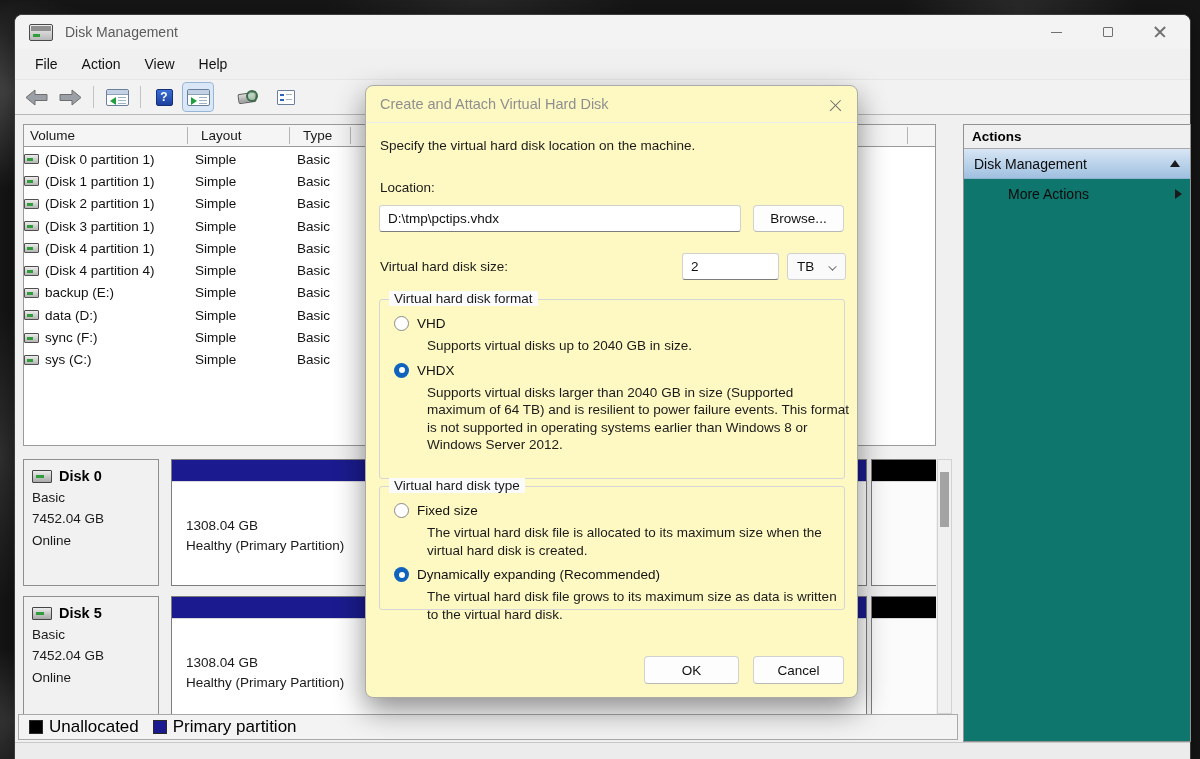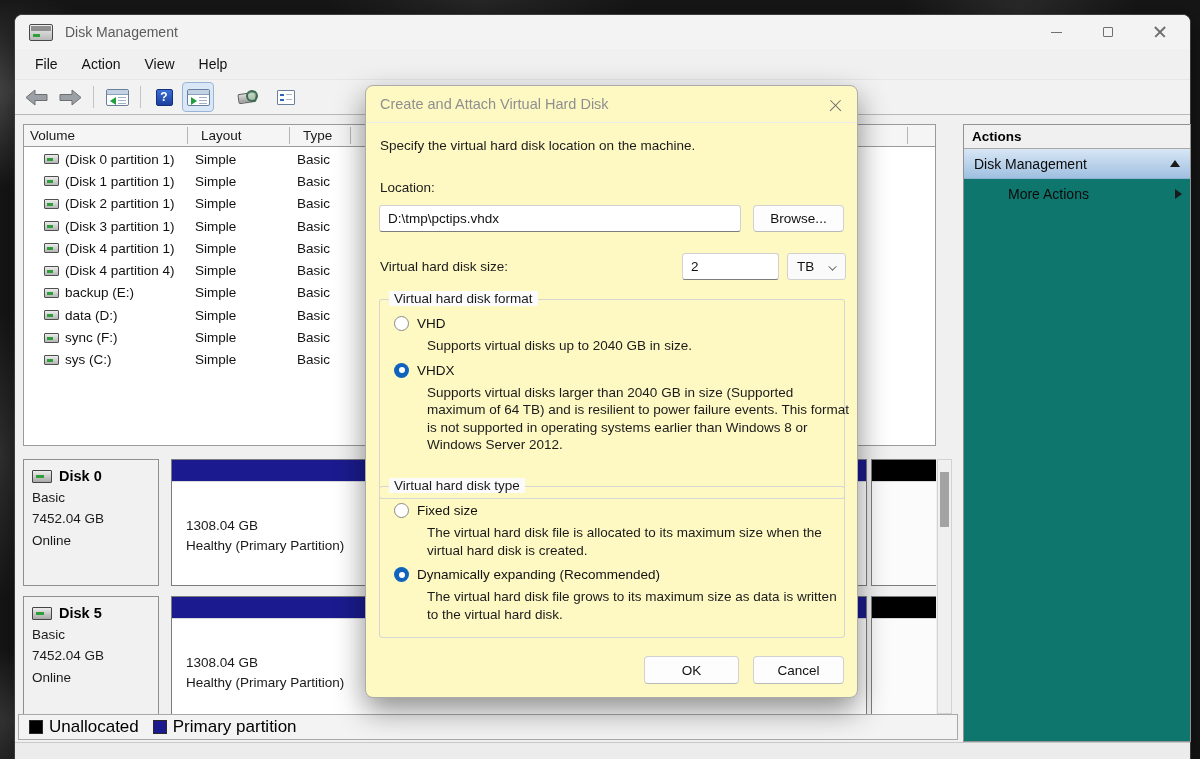--- a/index.html
+++ b/index.html
@@ -60,21 +60,21 @@
   .tb-list::after { content:''; position:absolute; left:8px; top:3px; right:2px; height:9px;
     background:repeating-linear-gradient(#a9b6c6 0 1px, transparent 1px 5px); }
 
   
   .volume-table { position:absolute; left:8px; top:109px; width:913px; height:322px; background:#fff; border:1px solid #9a9a9a; }
   .vt-header { position:relative; height:22px; background:#f5f5f5; border-bottom:1px solid #9a9a9a; display:grid; grid-template-columns:171px 102px 1fr; align-items:center; font-size:13.5px; color:#1a1a1a; }
   .vt-header .hc { padding-left:6px; }
   .vt-div { position:absolute; top:2px; bottom:2px; width:1px; background:#b5b5b5; }
   .vt-body { position:absolute; top:23px; left:0; right:0; bottom:0; overflow:hidden; }
   .vrow { display:grid; grid-template-columns:171px 102px 1fr; height:22.3px; align-items:center; font-size:13.5px; color:#111; }
-  .c-vol { display:flex; align-items:center; padding-left:20px; white-space:nowrap; }
+  .c-vol { display:flex; align-items:center; padding-left:0; white-space:nowrap; }
   .vol-icon { display:inline-block; width:15px; height:10px; margin-right:6px; background:linear-gradient(#ececec,#b5b5b5); border:1px solid #4f4f4f; border-radius:1px; position:relative; flex:0 0 auto; }
   .vol-icon::after { content:''; position:absolute; left:2px; top:3px; width:6px; height:3px; background:#2d9e3a; }
   .c-layout,.c-type { padding-left:0; }
 
   
   .disk-view { position:absolute; left:8px; top:444px; width:913px; height:255px; overflow:hidden; }
   .disk-row { position:relative; height:127px; margin-bottom:10px; }
   .disk-label { position:absolute; left:0; top:0; width:136px; height:100%; background:#f1f1f1; border:1px solid #8f8f8f; padding:8px 0 0 8px; }
   .disk-title { display:flex; align-items:center; font-size:14.5px; color:#000; }
   .disk-title b { margin-left:7px; }
@@ -119,22 +119,22 @@
   .dlg-loc-label { position:absolute; left:14px; top:94px; font-size:13.5px; color:#1b1b1b; }
   .dlg-input { position:absolute; background:#fff; border:1px solid #d1d1d1; border-bottom:1px solid #7d7d7d; border-radius:3px; font-size:13.5px; color:#111; padding:0 8px; font-family:"Liberation Sans", sans-serif; }
   .loc-input { left:13px; top:119px; width:362px; height:27px; }
   .dlg-btn { position:absolute; background:#fdfdfd; border:1px solid #d1d1d1; border-bottom:1px solid #b9b9b9; border-radius:4px; font-size:13.5px; color:#111; display:flex; align-items:center; justify-content:center; }
   .browse-btn { left:387px; top:119px; width:91px; height:27px; }
   .size-label { position:absolute; left:14px; top:173px; font-size:13.5px; color:#1b1b1b; }
   .size-input { left:316px; top:167px; width:97px; height:27px; }
   .unit-select { position:absolute; left:421px; top:167px; width:59px; height:27px; background:#fafafa; border:1px solid #d1d1d1; border-radius:3px; display:flex; align-items:center; padding-left:9px; font-size:13.5px; color:#111; }
   .chev { position:absolute; right:9px; top:9px; width:7px; height:7px; border-right:1.4px solid #5f5f5f; border-bottom:1.4px solid #5f5f5f; transform:rotate(45deg) scale(.85); }
   .groupbox { position:absolute; left:13px; width:466px; border:1px solid #d6d6d6; border-radius:3px; padding:14px 12px 8px 14px; }
-  .gb-format { top:213px; height:200px; }
-  .gb-type { top:400px; height:152px; }
+  .gb-format { top:213px; height:180px; }
+  .gb-type { top:400px; height:124px; }
   .gb-legend { position:absolute; left:9px; top:-9px; background:#fbfbfb; padding:0 5px; font-size:13.5px; color:#1b1b1b; }
   .opt { display:flex; align-items:center; margin-top:2px; }
   .radio { width:15px; height:15px; border:1px solid #8a8a8a; border-radius:50%; background:#fff; flex:0 0 auto; position:relative; }
   .radio.checked { border:none; background:var(--accent-blue,#0f63bd); }
   .radio.checked::after { content:''; position:absolute; left:4.5px; top:4.5px; width:6px; height:6px; background:#fff; border-radius:50%; }
   .opt-label { margin-left:8px; font-size:13.5px; color:#111; }
   .opt-desc { margin:6px 17px 8px 33px; width:424px; font-size:13.5px; line-height:17.5px; color:#1b1b1b; }
   .ok-btn { left:278px; top:570px; width:95px; height:28px; }
   .cancel-btn { left:387px; top:570px; width:91px; height:28px; }
 </style>

